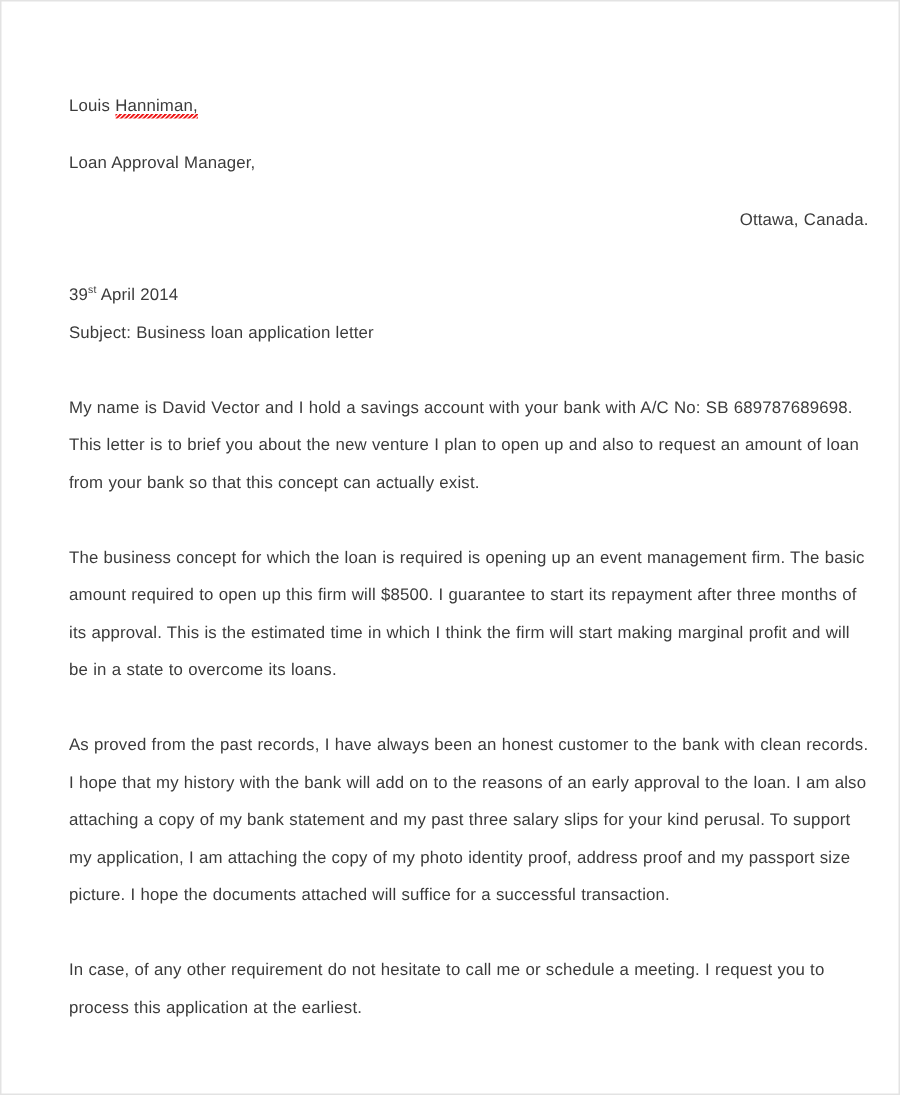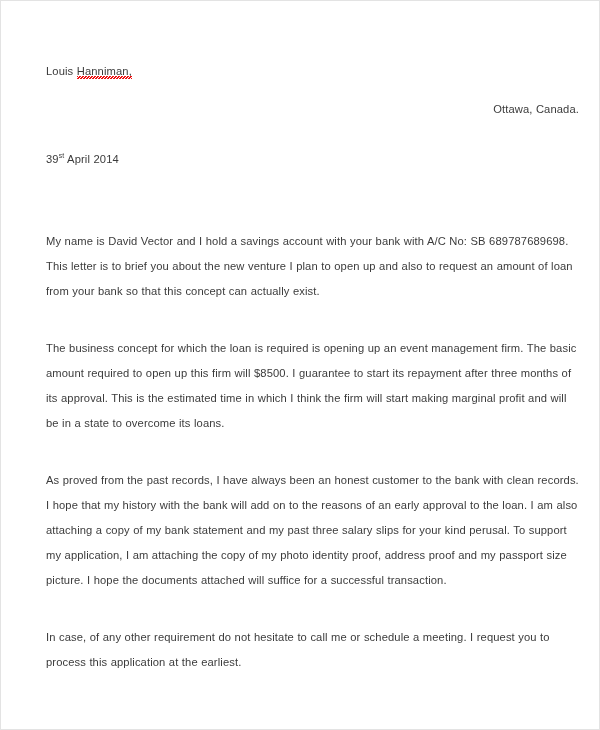--- a/index.html
+++ b/index.html
@@ -74,21 +74,20 @@
     padding-top: 26px;
   }
 
   
   .body-block {
     padding-top: 25px;
   }
 
   .body-block .doc-para {
     margin-bottom: 25px;
-    margin-top: 32px;
   }
 
   .body-block .doc-para:last-child {
     margin-bottom: 0;
   }
 
   
   .misspelled {
     position: relative;
     white-space: nowrap;
@@ -114,25 +113,27 @@
   }
 </style>
 </head>
 <body>
 
 <div id="page">
   <div id="letter">
 
     <div class="header-block">
       <div class="doc-line"><span>Louis </span><span class="misspelled">Hanniman,</span></div>
+      <div class="doc-line">Loan Approval Manager,</div>
       <div class="doc-line">Ottawa, Canada.</div>
     </div>
 
     <div class="meta-block">
       <div class="doc-line"><span>39</span><sup class="ordinal">st</sup><span> April 2014</span></div>
+      <div class="doc-line">Subject: Business loan application letter</div>
     </div>
 
 
     <div class="body-block">
       <p class="doc-para">My name is David Vector and I hold a savings account with your bank with A/C No: SB 689787689698. This letter is to brief you about the new venture I plan to open up and also to request an amount of loan from your bank so that this concept can actually exist.</p>
       <p class="doc-para">The business concept for which the loan is required is opening up an event management firm. The basic amount required to open up this firm will $8500. I guarantee to start its repayment after three months of its approval. This is the estimated time in which I think the firm will start making marginal profit and will be in a state to overcome its loans.</p>
       <p class="doc-para">As proved from the past records, I have always been an honest customer to the bank with clean records. I hope that my history with the bank will add on to the reasons of an early approval to the loan. I am also attaching a copy of my bank statement and my past three salary slips for your kind perusal. To support my application, I am attaching the copy of my photo identity proof, address proof and my passport size picture. I hope the documents attached will suffice for a successful transaction.</p>
       <p class="doc-para">In case, of any other requirement do not hesitate to call me or schedule a meeting. I request you to process this application at the earliest.</p>
 
     </div>

